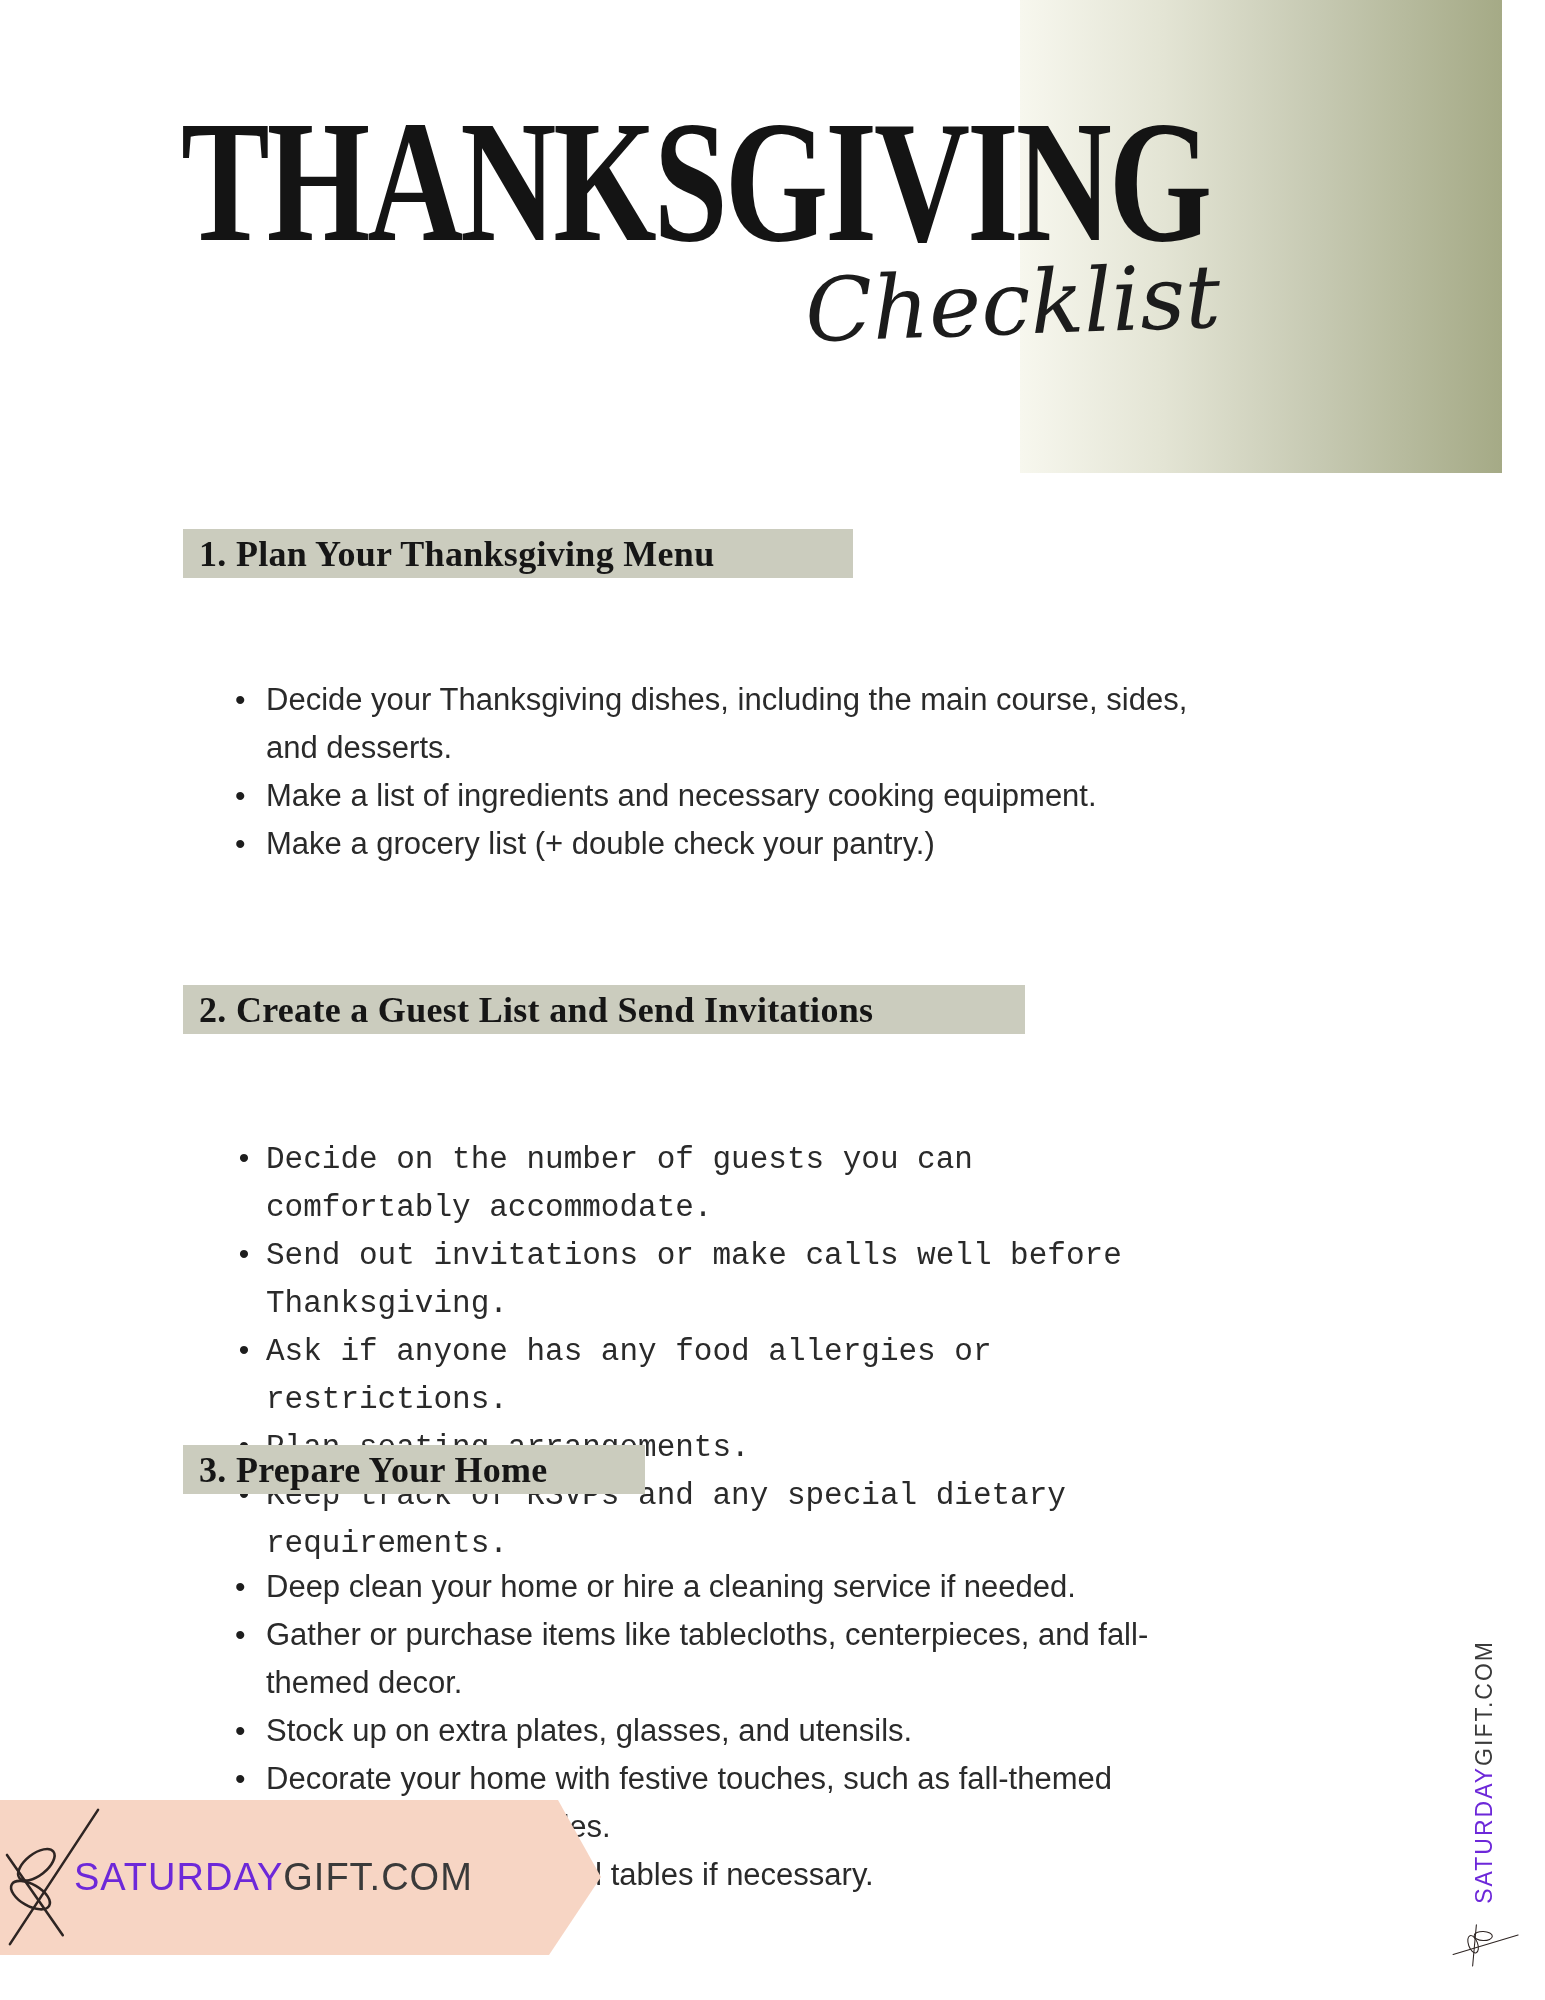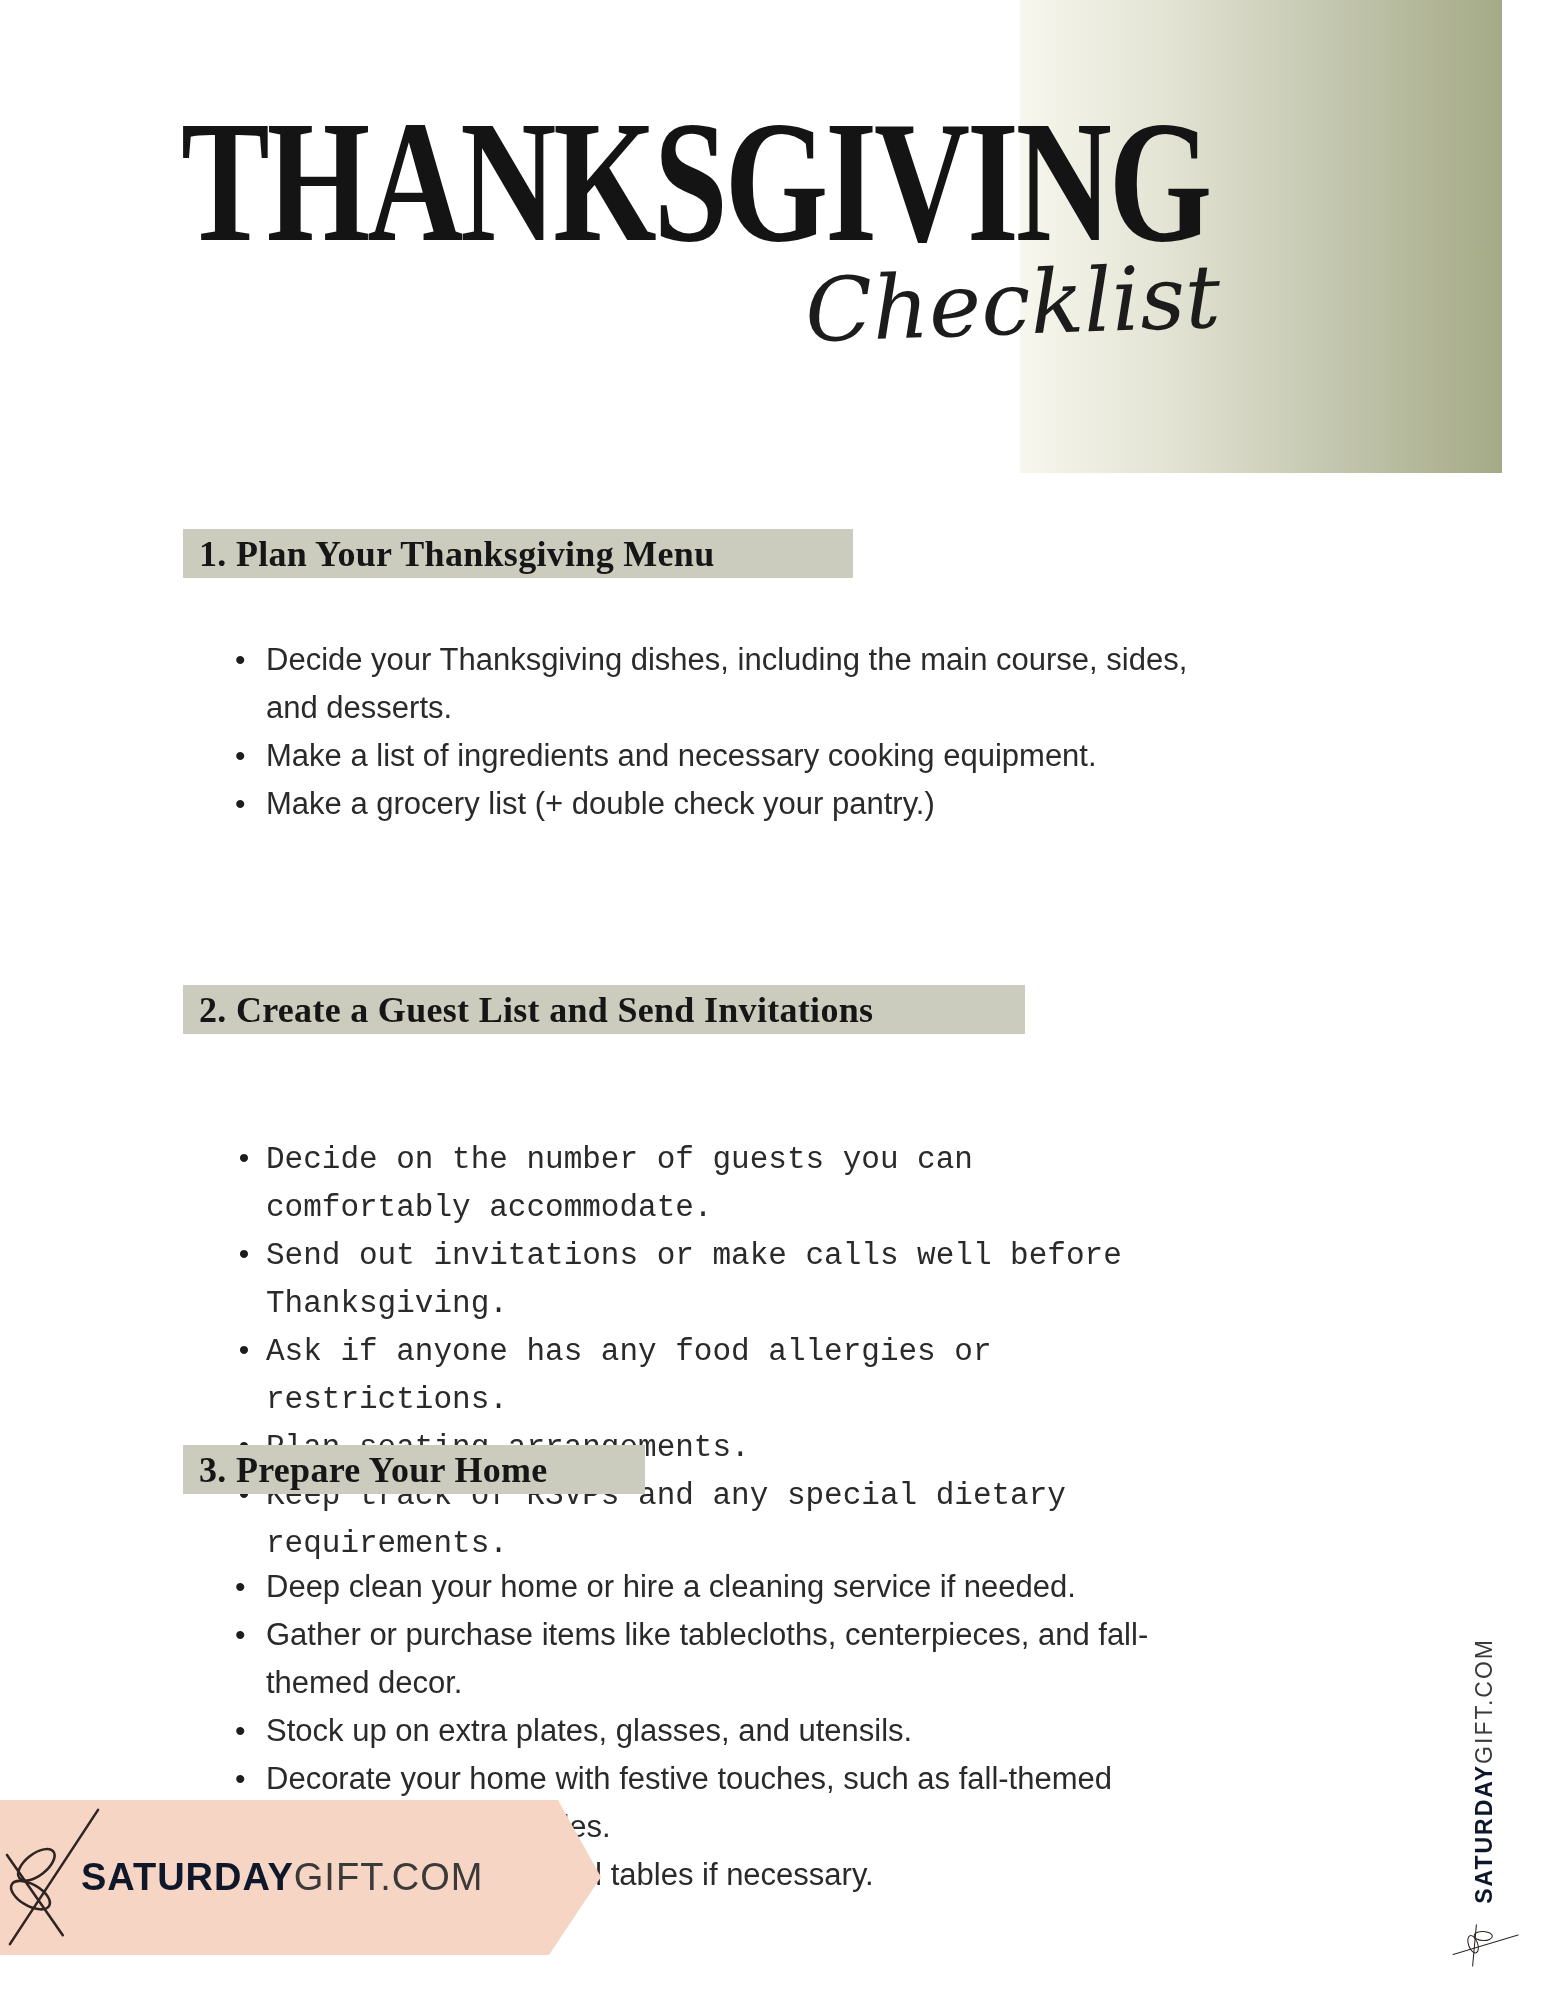--- a/index.html
+++ b/index.html
@@ -66,21 +66,21 @@
   .head-2{top:985px;width:842px;}
   .head-3{top:1445px;width:462px;}
   
   .bullets{
     position:absolute;
     left:233px;
     width:962px;
     margin:0;padding:0;
     list-style:none;
   }
-  .list-1{top:636px;}
+  .list-1{top:676px;}
   .list-2{top:1136px;font-family:Liberation Mono, monospace;}
   .list-3{top:1563px;}
   .bullets li{
     position:relative;
     padding-left:33px;
     font-size:31px;
     line-height:48px;
     color:#2a2a2a;
   }
   .bullets li::before{
@@ -104,21 +104,21 @@
     position:absolute;
     left:4px;top:6px;
   }
   .banner-text{
     margin-left:74px;
     font-size:38px;
     letter-spacing:1px;
     color:#1d1d1d;
     white-space:nowrap;
   }
-  .brand-bold{font-weight:700;color:#0f172a;margin-left:7px;}
+  .brand-bold{font-weight:400;color:#6d28d9;}
   .brand-light{font-weight:400;color:#3a3a3a;}
   
   .side-mark{
     position:absolute;
     right:40px;top:1628px;
     height:350px;
     display:flex;flex-direction:column;align-items:center;justify-content:flex-end;
     z-index:4;
   }
   .side-text{

